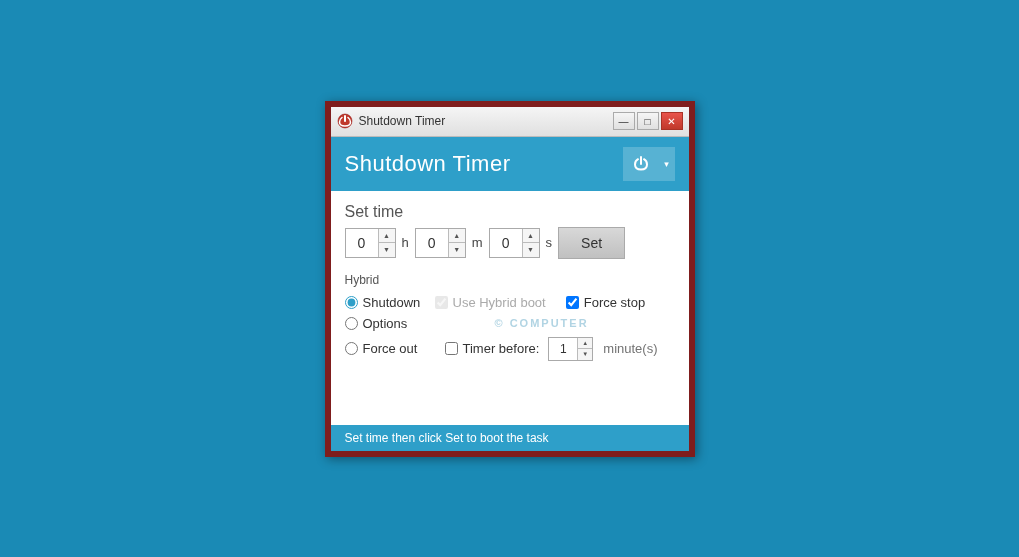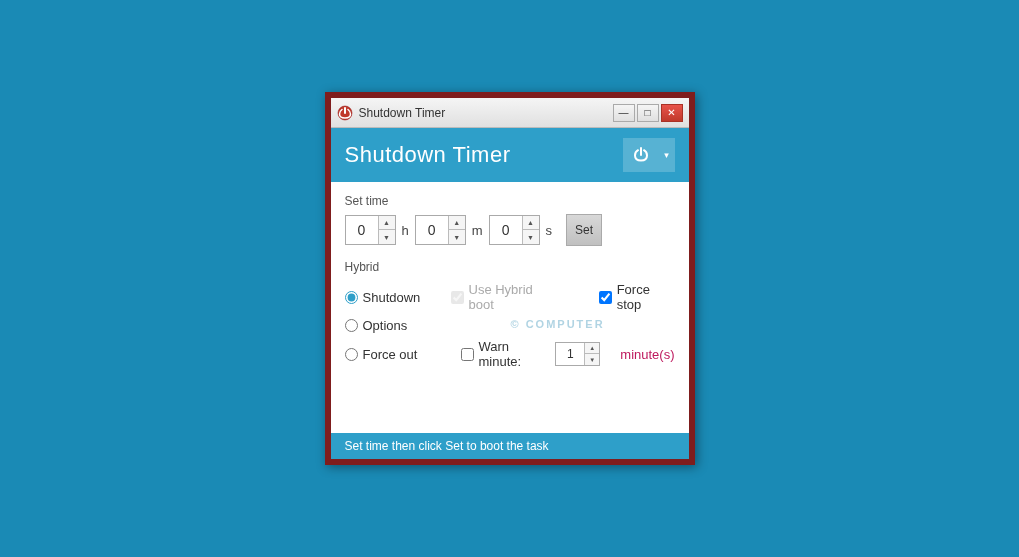--- a/index.html
+++ b/index.html
@@ -128,21 +128,21 @@
     }
 
     
     .app-content {
       background: white;
       padding: 12px 14px 14px 14px;
       flex: 1;
     }
 
     .set-time-label {
-      font-size: 12px;
+      font-size: 16px;
       color: #555;
       margin-bottom: 6px;
     }
 
     .time-row {
       display: flex;
       align-items: center;
       gap: 4px;
       margin-bottom: 14px;
     }
@@ -193,42 +193,43 @@
     .unit-label {
       font-size: 13px;
       color: #444;
       margin: 0 2px;
     }
 
     .set-button {
       background: linear-gradient(to bottom, #d8d8d8, #c0c0c0);
       border: 1px solid #aaa;
       color: #333;
-      font-size: 12px;
-      padding: 0 8px;
+      font-size: 14px;
+      padding: 0 22px;
       height: 32px;
       cursor: pointer;
-      margin-left: 8px;
+      margin-left: 0;
     }
 
     .options-label {
       font-size: 12px;
       color: #555;
       margin-bottom: 8px;
     }
 
     .options-section {
       display: flex;
       flex-direction: column;
       gap: 6px;
     }
 
     .option-row {
       display: flex;
-      gap: 26px;
+      align-items: center;
+      gap: 10px;
     }
 
     .radio-option {
       display: flex;
       align-items: center;
       gap: 5px;
       cursor: pointer;
       font-size: 13px;
       color: #333;
       min-width: 80px;
@@ -389,21 +390,21 @@
 
         <div class="option-row">
           <label class="radio-option">
             <input type="radio" name="action" checked="" style="">
             <span>Shutdown</span>
           </label>
           <label class="checkbox-option disabled" style="color:#aaa;">
             <input type="checkbox" checked="" disabled="" style="opacity: 0.5;">
             <span>Use Hybrid boot</span>
           </label>
-          <label class="checkbox-option" style="margin-left:16px;">
+          <label class="checkbox-option" style="margin-left:10px;">
             <input type="checkbox" checked="" style="">
             <span>Force stop</span>
           </label>
         </div>
 
         <div class="option-row" style="position:relative;">
           <label class="radio-option">
             <input type="radio" name="action" style="">
             <span>Options</span>
           </label>
@@ -411,30 +412,30 @@
         </div>
 
         <div class="option-row">
           <label class="radio-option">
             <input type="radio" name="action" style="">
             <span>Force out</span>
           </label>
           <div class="warn-section" style="margin-left:10px;">
             <label class="checkbox-option">
               <input type="checkbox" style="">
-              <span>Warn minute:</span>
+              <span>Timer before:</span>
             </label>
             <div class="warn-spinner-group" style="margin-left:4px;">
               <div class="warn-spinner-value">1</div>
               <div class="warn-spinner-arrows">
                 <button class="warn-spinner-up">▲</button>
                 <button class="warn-spinner-down">▼</button>
               </div>
             </div>
-            <span style="font-size:13px; color:#be185d; margin-left:15px;">minute(s)</span>
+            <span style="font-size:13px; color:#737373; margin-left:5px;">minute(s)</span>
           </div>
         </div>
       </div>
     </div>
   </div>
 
   <div style="background:white; height:50px;"></div>
 
   <div class="status-bar">
     <span>Set time then click Set to boot the task</span>

